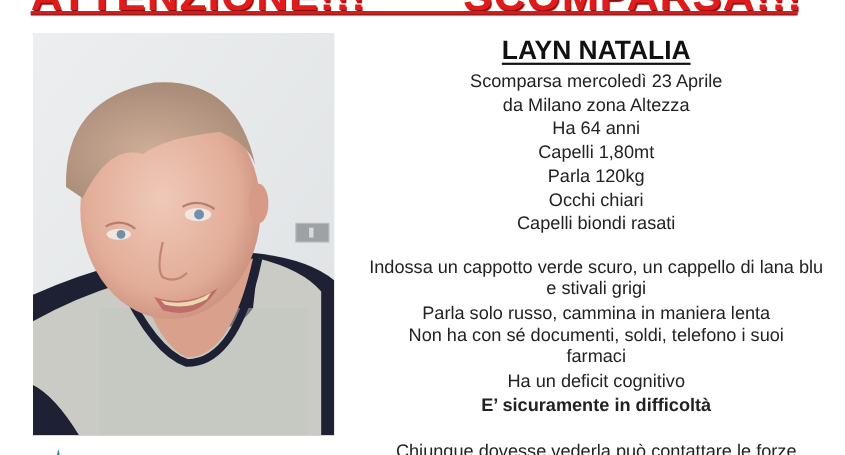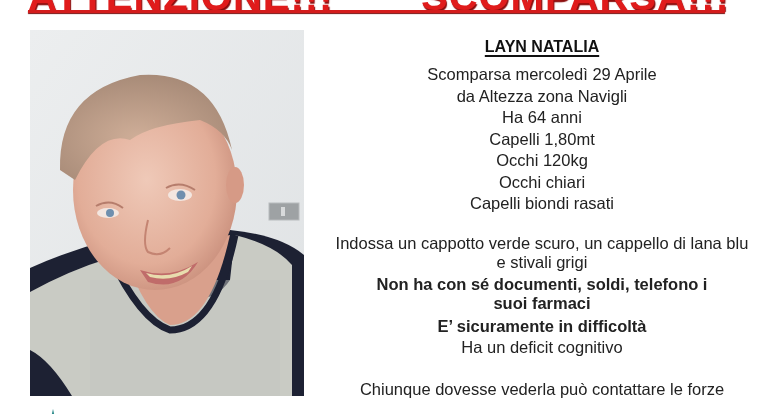--- a/index.html
+++ b/index.html
@@ -35,21 +35,21 @@
   .logo {
     position: absolute; left: 48px; top: 404px; width: 30px; height: 12px;
   }
   .info {
     position: absolute; left: 330px; top: 34px; width: 424px;
     text-align: center;
     font-family: "Liberation Sans", sans-serif;
     font-size: 16.5px; line-height: 21.5px; color: #222;
   }
   .info .name {
-    font-size: 16px; font-weight: bold; text-decoration: underline;
+    font-size: 24px; font-weight: bold; text-decoration: underline;
     text-underline-offset: 3px; text-decoration-thickness: 2px;
     margin-bottom: 4px; line-height: 26px; color: #111;
   }
   .info .line { white-space: nowrap; }
   .info .gap { height: 19px; }
   .info .para { line-height: 19px; margin-bottom: 3px; }
   .info .bold { font-weight: bold; }
   .info .contact { margin-top: 20px; white-space: nowrap; }
 </style>
 </head>
@@ -114,26 +114,27 @@
 
 <div class="logo">
   <svg width="30" height="12" viewBox="0 0 30 12" xmlns="http://www.w3.org/2000/svg">
     <path d="M3 12 L5 3 L7 12 Z" fill="#2a8a8a"></path>
     <path d="M13 12 Q17 8 20 9 L18 12 Z" fill="#2a8a8a" opacity="0.8"></path>
   </svg>
 </div>
 
 <div class="info">
   <div class="name">LAYN NATALIA</div>
-  <div class="line">Scomparsa mercoledì 29 Aprile</div>
-  <div class="line">da Altezza zona Navigli</div>
+  <div class="line">Scomparsa mercoledì 23 Aprile</div>
+  <div class="line">da Milano zona Altezza</div>
   <div class="line">Ha 64 anni</div>
   <div class="line">Capelli 1,80mt</div>
-  <div class="line">Occhi 120kg</div>
+  <div class="line">Parla 120kg</div>
   <div class="line">Occhi chiari</div>
   <div class="line">Capelli biondi rasati</div>
   <div class="gap"></div>
   <div class="para">Indossa un cappotto verde scuro, un cappello di lana blu e stivali grigi</div>
-  <div class="para" style="padding: 0 28px; font-weight: bold;">Non ha con sé documenti, soldi, telefono  i suoi farmaci</div>
+  <div class="line">Parla solo russo, cammina in maniera lenta</div>
+  <div class="para" style="padding: 0 28px;">Non ha con sé documenti, soldi, telefono  i suoi farmaci</div>
+  <div class="line">Ha un deficit cognitivo</div>
   <div class="line bold">E’ sicuramente in difficoltà</div>
-  <div class="line">Ha un deficit cognitivo</div>
   <div class="contact">Chiunque dovesse vederla può contattare le forze</div>
 </div>
 
 </body></html>

